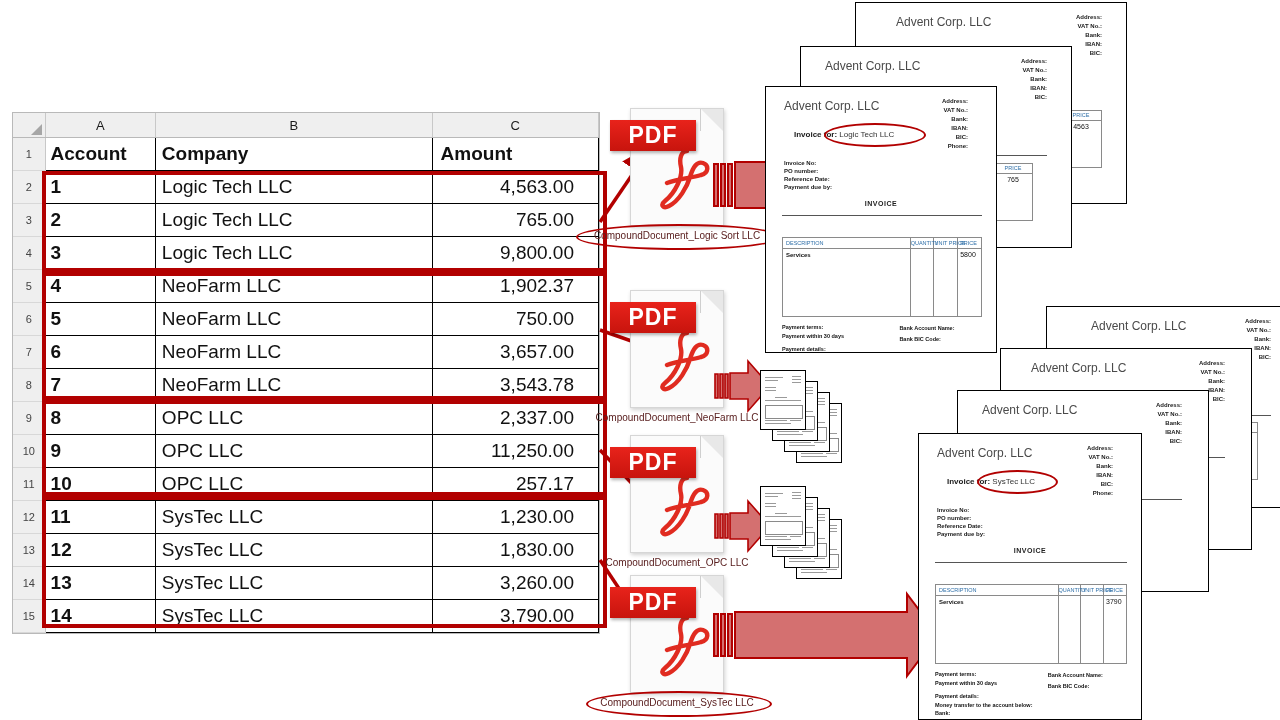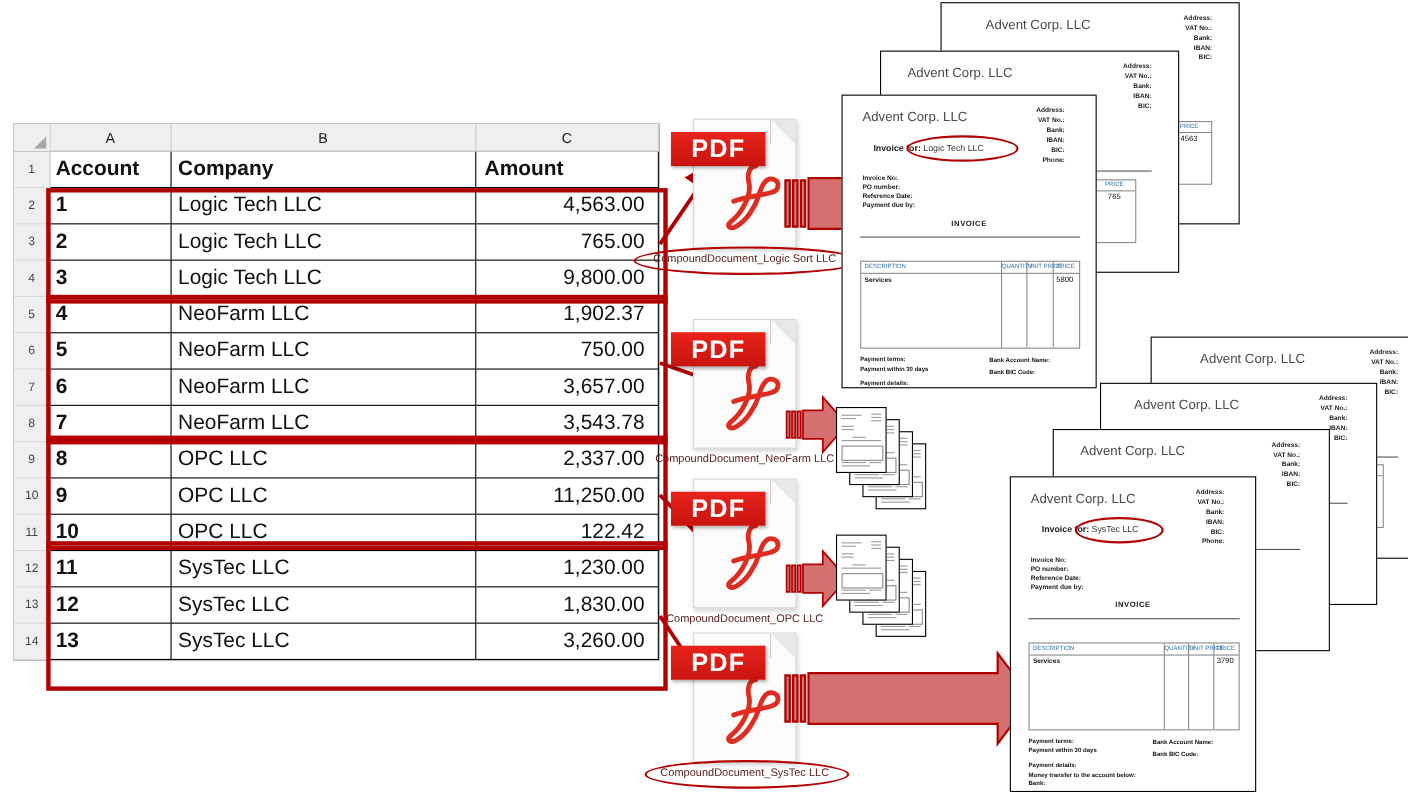--- a/index.html
+++ b/index.html
@@ -23,21 +23,21 @@
   .corner .tri{position:absolute;right:3px;bottom:2px;width:0;height:0;
           border-left:11px solid transparent;border-bottom:11px solid #a6a6a6;}
   .rowhead{background:#efefef;color:#444;font-size:11px;text-align:center;
            border-right:1px solid #c8c8c8;border-bottom:1px solid #d8d8d8;
            width:32px;}
   .cell{border-right:1px solid #000;border-bottom:1px solid #000;
         font-size:19px;color:#111;height:32px;padding:0 6px;
         white-space:nowrap;overflow:hidden;}
   .cell.rec{font-weight:bold;text-align:left;padding-left:5px;}
   .cell.comp{text-align:left;font-weight:400;margin-left:40px;}
-  .cell.amt{text-align:right;font-weight:400;padding-right:12px;}
+  .cell.amt{text-align:right;font-weight:400;padding-right:24px;}
   tr.hdrrow .cell{font-weight:bold;border-bottom:1px solid #000;}
   tr.hdrrow .cell.amt{text-align:left;padding-left:8px;}
 
   
   .grpbox{position:absolute;border:4px solid #b20000;pointer-events:none;}
 
   
   .pdfitem{position:absolute;}
   .pdfsheet{position:relative;width:92px;height:116px;background:#fbfbfb;
             border:1px solid #d6d6d6;box-shadow:1px 2px 4px rgba(0,0,0,.18);}
@@ -178,39 +178,45 @@
         <tr>
           <td class="rowhead">10</td>
           <td class="cell rec">9</td>
           <td class="cell comp">OPC LLC</td>
           <td class="cell amt">11,250.00</td>
         </tr>
         <tr>
           <td class="rowhead">11</td>
           <td class="cell rec">10</td>
           <td class="cell comp">OPC LLC</td>
-          <td class="cell amt">122.42</td>
+          <td class="cell amt">257.17</td>
         </tr>
         <tr>
           <td class="rowhead">12</td>
           <td class="cell rec">11</td>
           <td class="cell comp">SysTec LLC</td>
           <td class="cell amt">1,230.00</td>
         </tr>
         <tr>
           <td class="rowhead">13</td>
           <td class="cell rec">12</td>
           <td class="cell comp">SysTec LLC</td>
           <td class="cell amt">1,830.00</td>
         </tr>
         <tr>
           <td class="rowhead">14</td>
           <td class="cell rec">13</td>
           <td class="cell comp">SysTec LLC</td>
           <td class="cell amt">3,260.00</td>
+        </tr>
+        <tr>
+          <td class="rowhead">15</td>
+          <td class="cell rec">14</td>
+          <td class="cell comp">SysTec LLC</td>
+          <td class="cell amt">3,790.00</td>
         </tr>
       </tbody>
   </table>
 </div>
 
 <div class="grpbox" style="left:42px;top:171px;width:557px;height:97px;"></div>
 <div class="grpbox" style="left:42px;top:268px;width:557px;height:128px;"></div>
 <div class="grpbox" style="left:42px;top:396px;width:557px;height:96px;"></div>
 <div class="grpbox" style="left:42px;top:492px;width:557px;height:128px;"></div>
 

